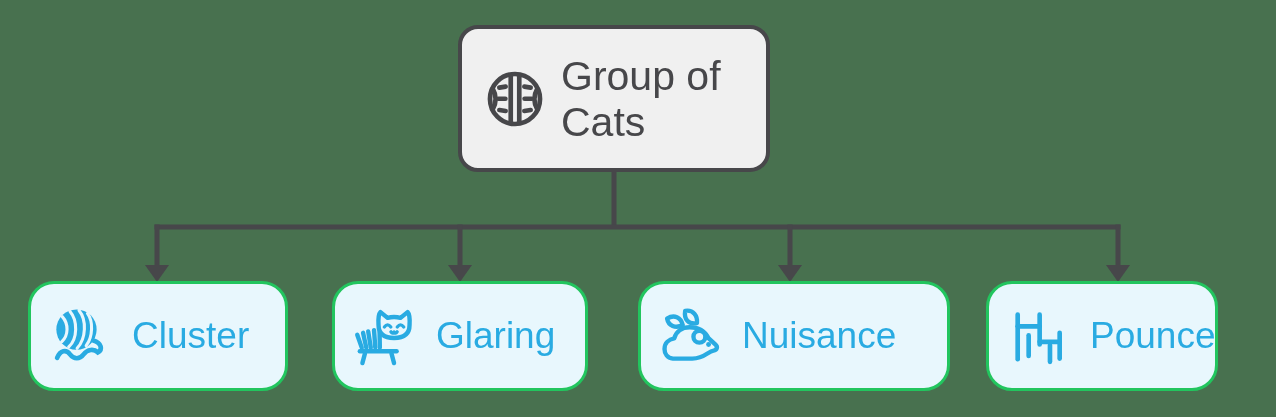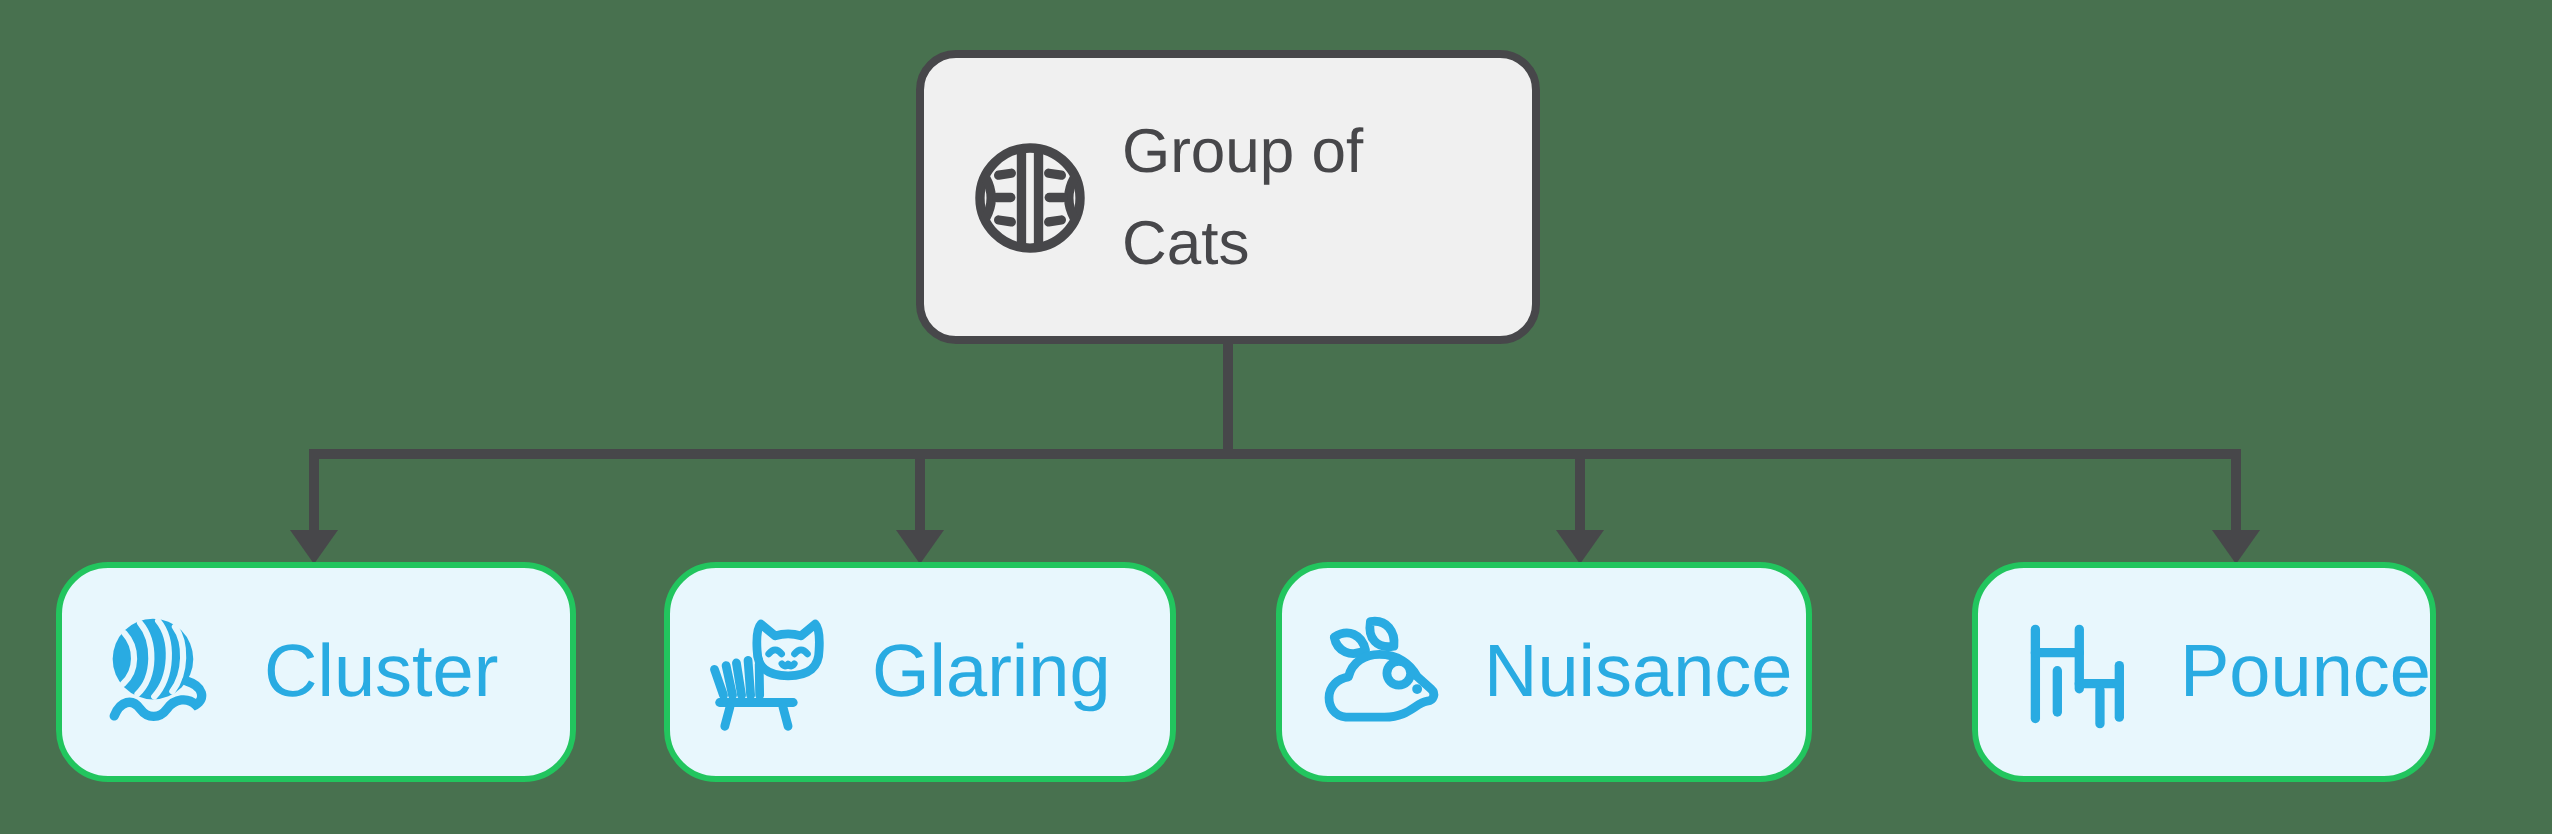--- a/index.html
+++ b/index.html
@@ -18,36 +18,36 @@
   }
   .root-node{
     left:458px;top:25px;width:312px;height:147px;
     background:#F0F0F0;
     border:4px solid #47474A;
     border-radius:20px;
     padding-left:20px;gap:13px;
     color:#47474A;
   }
   .root-label{
-    font-size:31px;line-height:46px;color:#47474A;
+    font-size:41px;line-height:46px;color:#47474A;
     width:178px;
   }
   .child-node{
     top:281px;height:110px;
     background:#E8F7FD;
     border:3px solid #22c55e;
     border-radius:26px;
     padding-left:19px;gap:20px;
     color:#29ABE2;
   }
   .child-label{font-size:37px;color:#29ABE2;white-space:nowrap;}
   .node-icon{flex:0 0 auto;display:block;}
   #node-cluster {left:28px;  width:260px;}
   #node-glaring {left:332px; width:256px;text-align:center;}
-  #node-nuisance{left:638px; width:268px;}
+  #node-nuisance{left:638px; width:312px;}
   #node-pounce  {left:986px; width:232px;}
 </style>
 </head>
 <body>
 
 <div class="canvas">
 
   <svg class="connectors" width="1276" height="417" viewBox="0 0 1276 417">
     <g stroke="#47474A" stroke-width="5" fill="none">
       <path d="M614,168 V227"></path>

